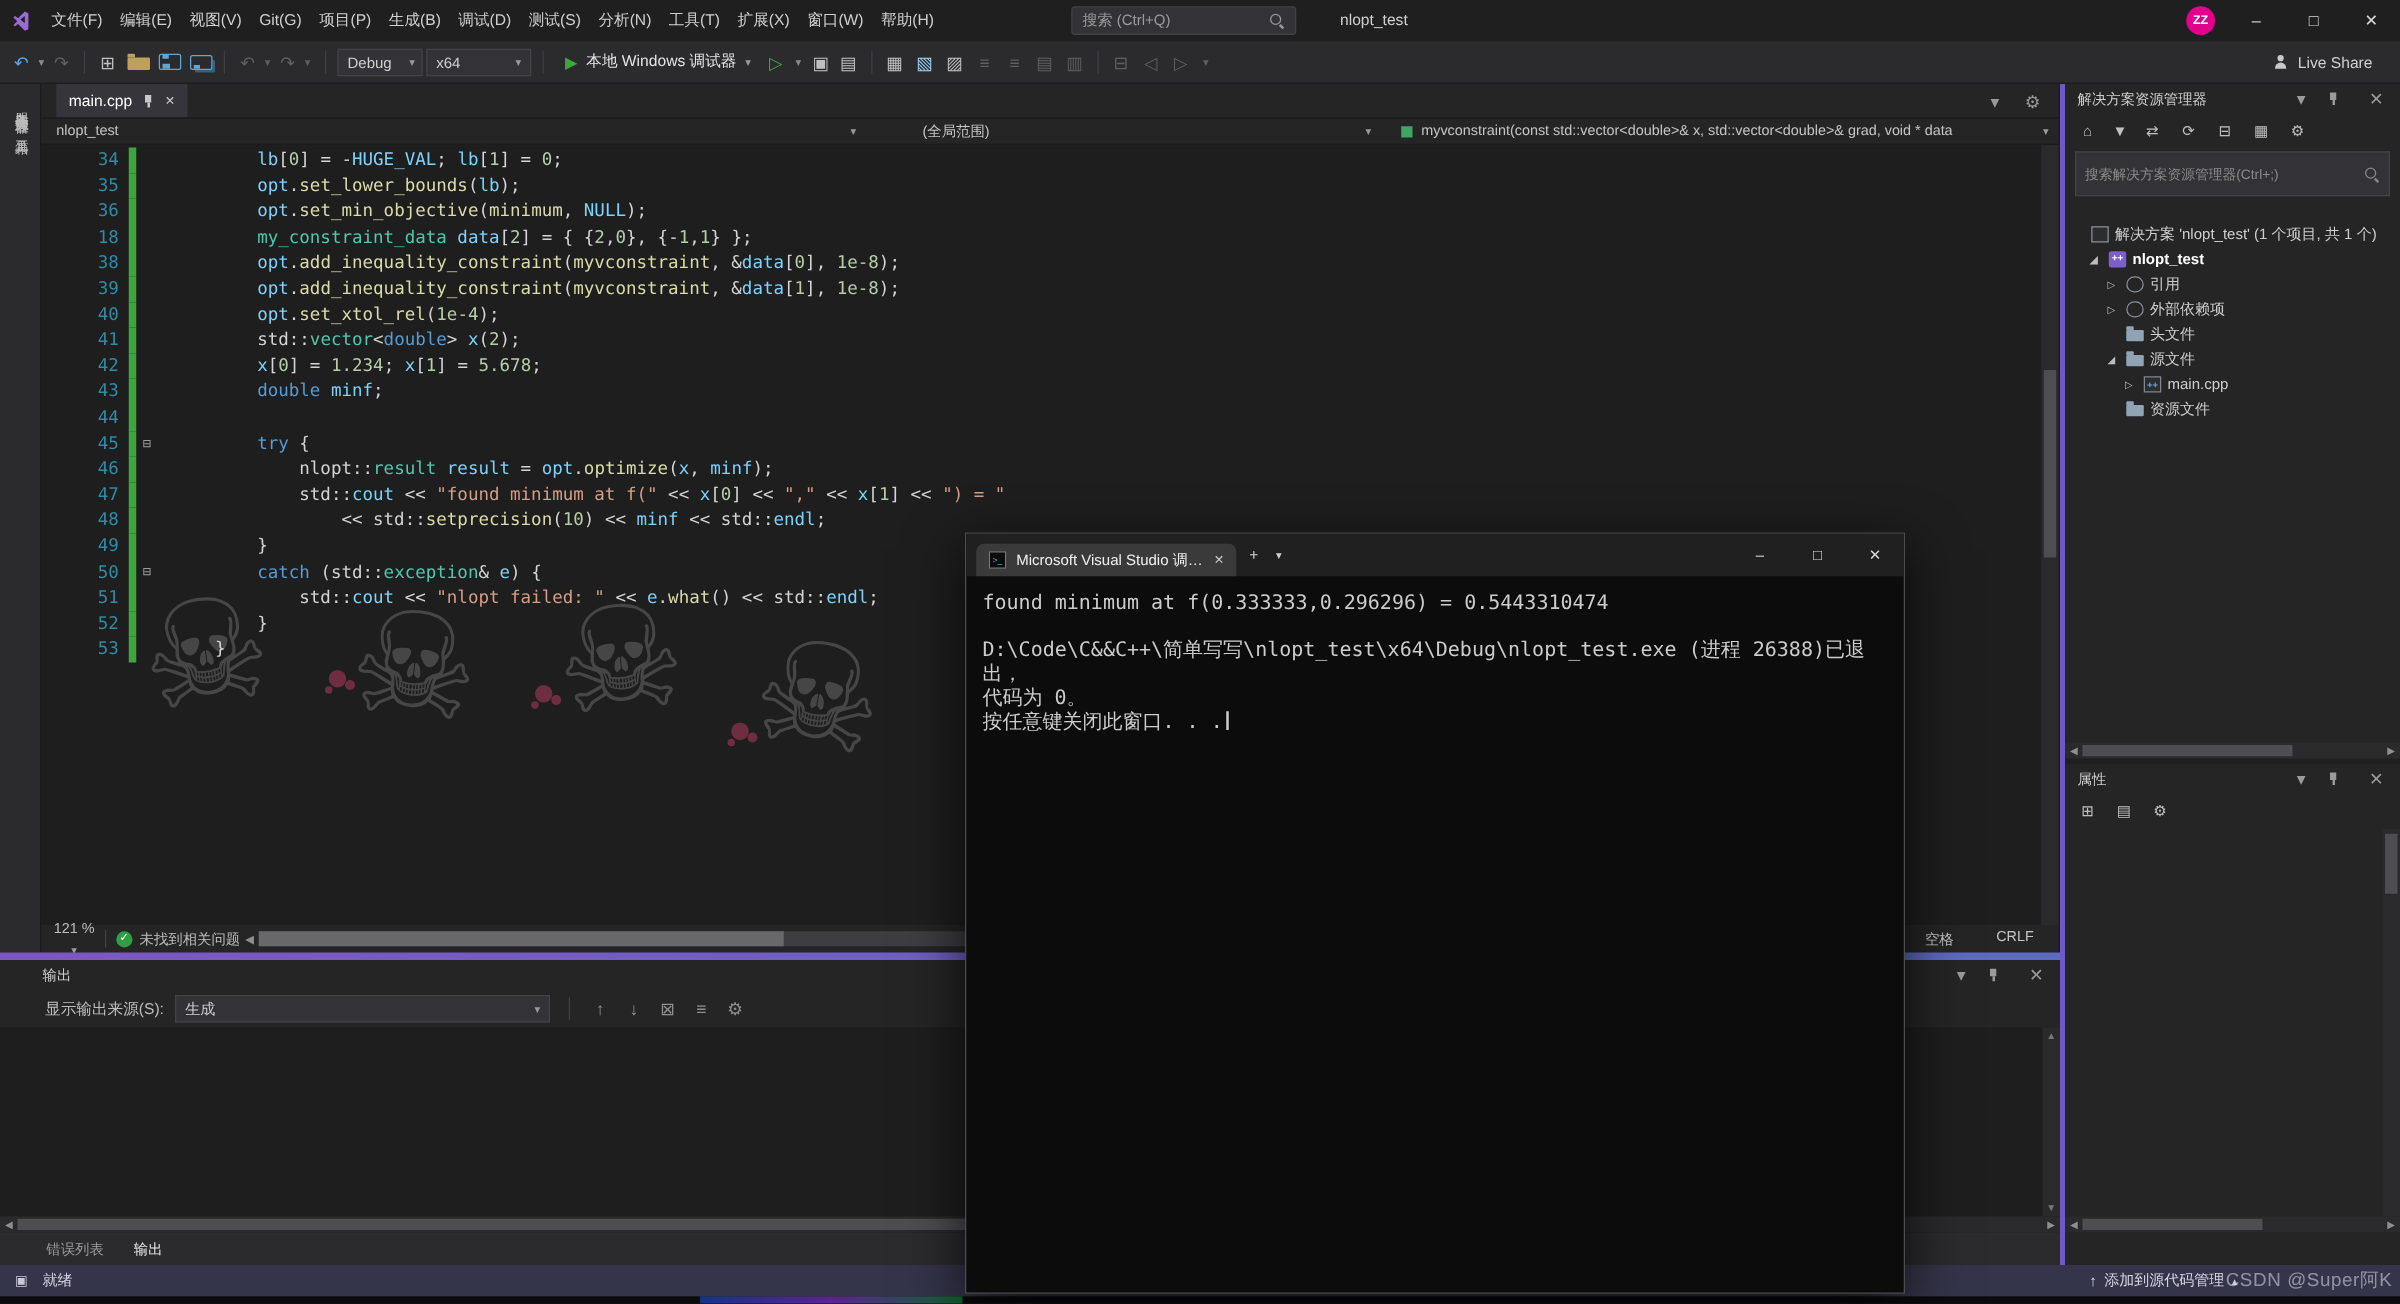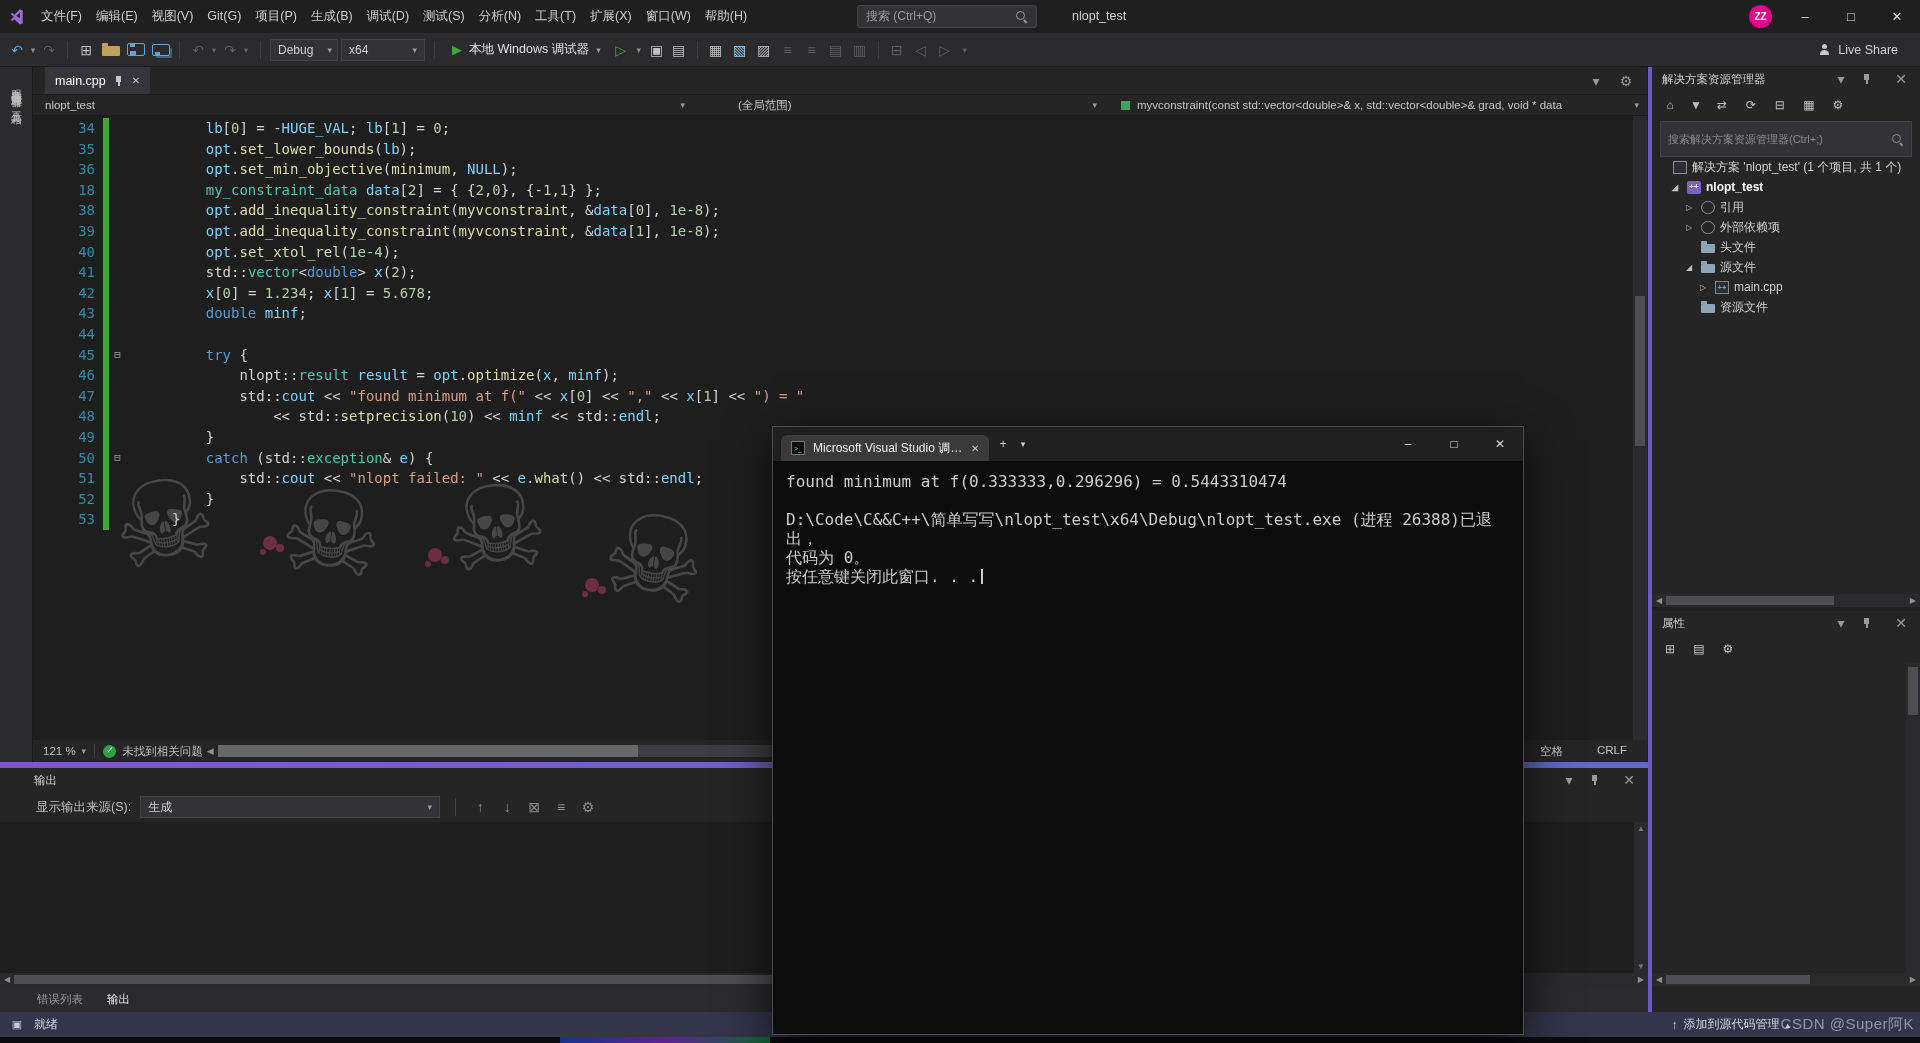--- a/index.html
+++ b/index.html
@@ -60,21 +60,21 @@
   .t-pln{color:#D4D4D4} .t-kw{color:#569CD6} .t-ty{color:#4EC9B0} .t-var{color:#7dd3fc}
   .t-num{color:#B5CEA8} .t-str{color:#D69D85} .t-mac{color:#7dd3fc} .t-fn{color:#DCDCAA}
   .skull { position:absolute; font-size:115px; color:#4e4e4e; opacity:.85; z-index:1; font-family:"DejaVu Sans", sans-serif; }
   .petal { position:absolute; width:14px; height:14px; border-radius:50%; background:#B23A5E; opacity:.55; box-shadow:10px 5px 0 -3px #B23A5E, -7px 9px 0 -4px #B23A5E; z-index:1; }
   .ed-vscroll { position:absolute; right:0; top:0; width:14px; height:100%; background:#2a2a2d; z-index:3; }
   .ed-vthumb { position:absolute; right:2px; top:180px; width:10px; height:150px; background:#4d4d52; }
 
   
   .editor-status { position:absolute; left:33px; top:740px; width:1614px; height:22px; background:#252526; display:flex; align-items:center; font-size:11.5px; color:#bdbdbd; }
   .es-sep { width:1px; height:14px; background:#3f3f46; margin:0 8px; }
-  .es-zoom { display:flex; align-items:center; gap:6px; padding-left:10px; }
+  .es-zoom { display:flex; align-items:center; gap:6px; padding-left:10px;flex-direction:column; }
   .es-health { display:flex; align-items:center; gap:6px; }
   .shape-checkc { width:13px; height:13px; border-radius:50%; background:#2EA043; position:relative; flex:none; }
   .shape-checkc::after { content:"✓"; position:absolute; left:3px; top:0px; font-size:9px; color:#fff; }
   .scroll-arrow { color:#8f8f8f; font-size:9px; padding:0 4px; }
   .es-track { flex:1; height:12px; background:#3E3E42; position:relative; }
   .es-thumb { position:absolute; left:0; top:0; width:420px; height:12px; background:#68686B; }
   .es-right { display:flex; gap:34px; margin:0 20px 0 14px; color:#c5c5c5; }
 
   
   .h-splitter { position:absolute; left:0; top:762px; width:1648px; height:6px; background:linear-gradient(90deg,#7E57C2,#5C6BC0); }
@@ -100,21 +100,21 @@
   .panel-tab { color:#9a9a9a; cursor:default; }
   .panel-tab.active { color:#e8e8e8; }
 
   
   .right-col { position:absolute; left:1648px; top:67px; width:272px; height:945px; background:#252526; border-left:4px solid #6F59C9; display:flex; flex-direction:column; }
   .pane1 { height:540px; display:flex; flex-direction:column; }
   .pane-div { height:4px; background:#1f1f1f; flex:none; }
   .pane2 { flex:1; display:flex; flex-direction:column; }
   .se-toolbar { height:28px; display:flex; align-items:center; padding:0 9px; gap:11px; flex:none; }
   .se-toolbar .tb-ico { font-size:12px; }
-  .se-search { margin:2px 8px 0; height:22px; background:#333337; border:1px solid #434346; display:flex; align-items:center; padding:17px 7px; color:#8a8a8a; font-size:11px; flex:none; gap:6px; }
+  .se-search { margin:2px 8px 20px; height:22px; background:#333337; border:1px solid #434346; display:flex; align-items:center; padding:17px 7px; color:#8a8a8a; font-size:11px; flex:none; gap:6px; }
   .se-search span:first-child { white-space:nowrap; overflow:hidden; text-overflow:ellipsis; }
   .se-search .shape-mag { margin-left:auto; flex:none; }
   .se-tree { flex:none; }
   .tree-row { height:20px; display:flex; align-items:center; font-size:12px; color:#cfcfcf; white-space:nowrap; overflow:hidden; }
   .tree-row.bold { font-weight:bold; color:#ffffff; }
   .tree-arrow { width:14px; font-size:8px; color:#bdbdbd; flex:none; }
   .tree-ico { width:14px; height:13px; margin:0 5px 0 1px; flex:none; font-family:"Liberation Sans",sans-serif; }
   .ti-solution { border:1px solid #8a9199; background:#2d2d30; }
   .ti-cpp-project { background:#7C5FC8; color:#fff; font-size:8px; font-weight:bold; text-align:center; line-height:12px; border-radius:2px; }
   .ti-references, .ti-external-deps { border:1px solid #8a9199; border-radius:7px; }

